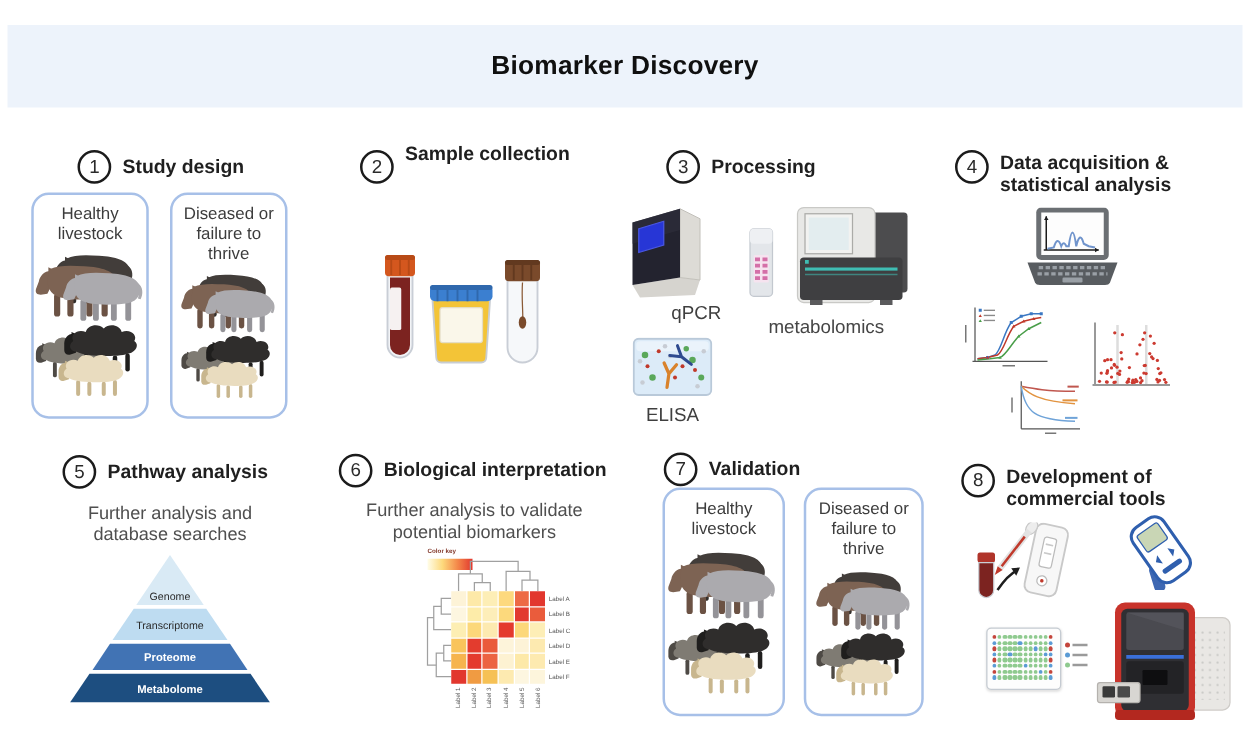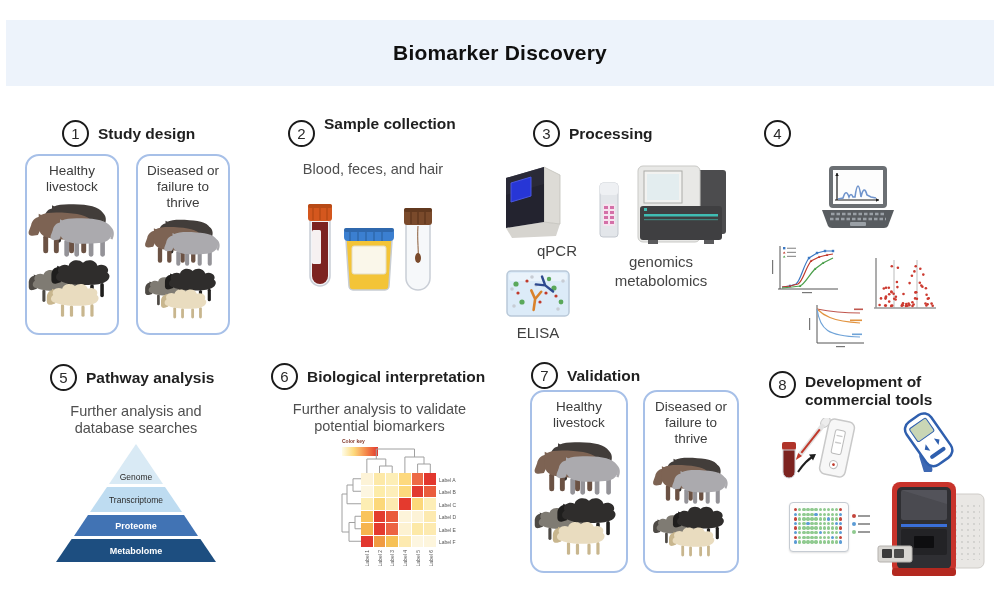--- a/index.html
+++ b/index.html
@@ -115,21 +115,20 @@
     </div>
     <svg class="animals" width="90" height="112" viewBox="0 0 90 128">
         <use href="#sym-animals"></use>
       </svg>
   </div>
 
   <div class="stepnum" style="left:288px;top:120px">
       <span>2</span>
     </div>
   <div class="steptitle" style="left:324px;top:115px">Sample collection</div>
-  <div class="subtitle" style="left:288px;top:161px;width:170px">Blood, feces, and hair</div>
 
   <svg style="position:absolute;left:300px;top:200px" width="140" height="92" viewBox="0 0 140 92">
 
     <g>
       <path d="M10,20 h20 v56 a10,10 0 0 1 -20,0 Z" fill="#f2f4f7" stroke="#c9ced6" stroke-width="1.5"></path>
       <path d="M12,22 h16 v54 a8,8 0 0 1 -16,0 Z" fill="#7c2320"></path>
       <rect x="12" y="30" width="9" height="34" rx="1.5" fill="#fdfdfd" opacity="0.95"></rect>
       <rect x="8" y="4" width="24" height="17" rx="3" fill="#d4571e"></rect>
       <rect x="8" y="4" width="24" height="4" rx="2" fill="#b84a16"></rect>
       <line x1="13" y1="8" x2="13" y2="20" stroke="#b84a16" stroke-width="1.5"></line>
@@ -198,21 +197,20 @@
     <rect x="11" y="12" width="32" height="26" fill="#e3edef"></rect>
     <rect x="4" y="44" width="82" height="34" rx="3" fill="#3f3f41"></rect>
     <rect x="8" y="46" width="3" height="3" fill="#3fbdb3"></rect>
     <rect x="8" y="52" width="74" height="2.5" fill="#3fbdb3"></rect>
     <rect x="8" y="57" width="74" height="1.2" fill="#3fbdb3" opacity="0.55"></rect>
     <rect x="12" y="78" width="10" height="4" fill="#5a5a5c"></rect>
     <rect x="68" y="78" width="10" height="4" fill="#5a5a5c"></rect>
   </svg>
 
   <div class="omics">
-    <div>genomics</div>
     <div>metabolomics</div>
   </div>
 
   <svg style="position:absolute;left:506px;top:270px" width="64" height="47" viewBox="0 0 64 47">
     <rect x="1" y="1" width="62" height="45" rx="4" fill="#dcebf8" stroke="#b9c9d9" stroke-width="1.5"></rect>
     <rect x="3" y="3" width="58" height="8" rx="3" fill="#eaf3fb"></rect>
     <g fill="#5aa85a">
         <circle cx="10" cy="14" r="2.6"></circle>
         <circle cx="16" cy="32" r="2.6"></circle>
         <circle cx="48" cy="18" r="2.6"></circle>
@@ -239,20 +237,23 @@
     </g>
     <g stroke="#2e4a8f" stroke-width="2.4" stroke-linecap="round" fill="none" transform="rotate(-52 40 16)">
       <path d="M40,25 V15 M40,15 L35,7 M40,15 L45,7"></path>
     </g>
   </svg>
   <div class="plainlabel" style="left:506px;top:324px;width:64px">ELISA</div>
 
   <div class="stepnum" style="left:764px;top:120px">
       <span>4</span>
     </div>
+  <div class="steptitle" style="left:800px;top:122px">
+    <span>Data acquisition &amp;</span><br><span>statistical analysis</span>
+  </div>
 
   <svg style="position:absolute;left:818px;top:166px" width="80" height="68" viewBox="0 0 80 68">
     <rect x="11" y="0" width="58" height="42" rx="4" fill="#6b6f73"></rect>
     <rect x="15" y="4" width="50" height="34" fill="#fdfdfd"></rect>
     <g stroke="#1b1b1b" stroke-width="1.2" fill="none">
       <path d="M19,7 V34 M17,34 H61"></path>
     </g>
     <path d="M19,7 l-1.8,3 h3.6 Z" fill="#1b1b1b"></path>
     <path d="M61,34 l-3,-1.8 v3.6 Z" fill="#1b1b1b"></path>
     <path d="M20,33 L25,32 Q28,22 31,31 Q33,26 35,31 L37,31 Q40,9 43,31 Q46,18 49,29 L53,31 L58,32" stroke="#7094cc" stroke-width="1.6" fill="none"></path>

